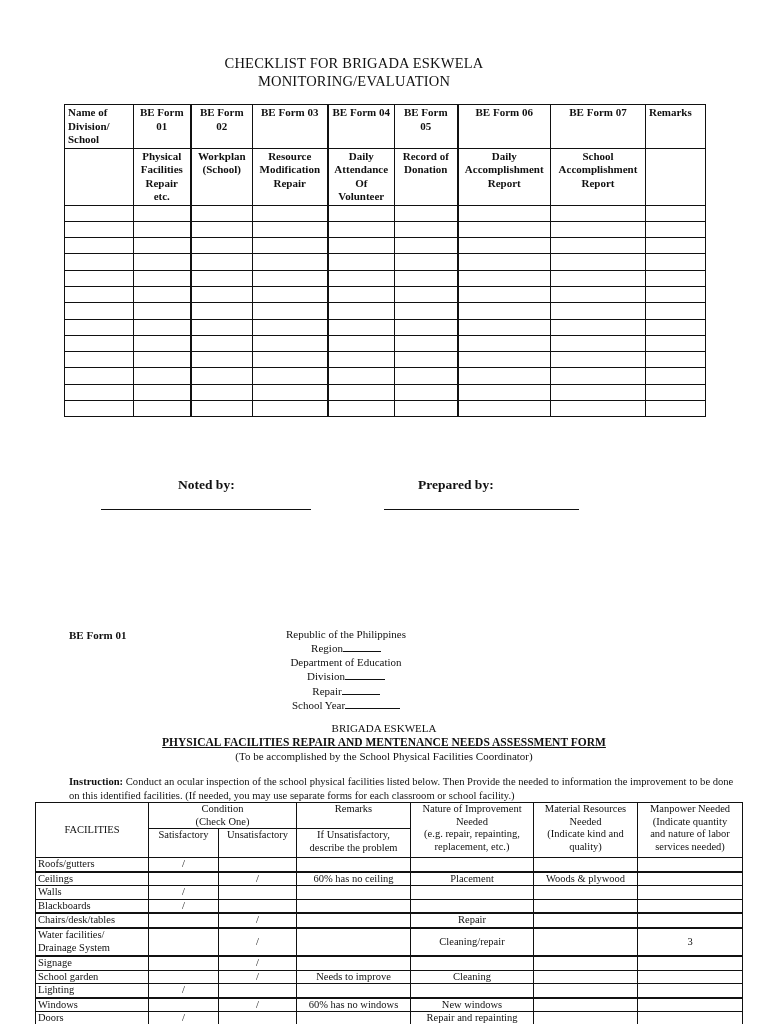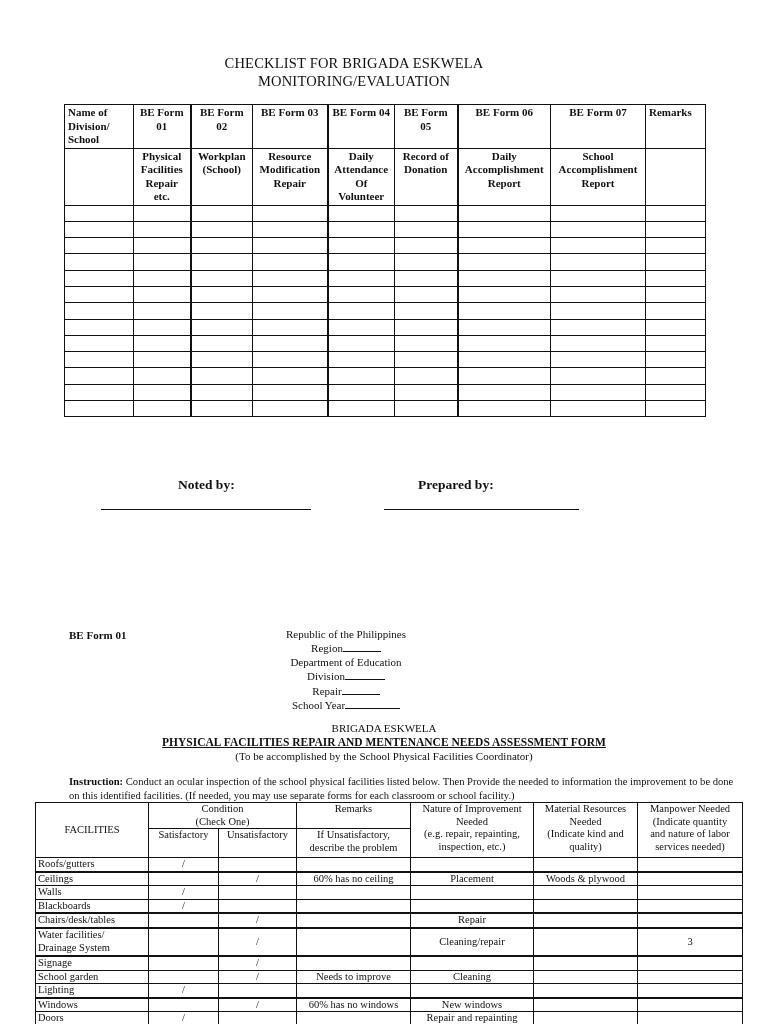--- a/index.html
+++ b/index.html
@@ -353,21 +353,21 @@
     <td rowspan="2" class="c vmid">FACILITIES</td>
     <td colspan="2" class="c">
       <div>Condition</div>
       <div>(Check One)</div>
     </td>
     <td class="c">Remarks</td>
     <td rowspan="2" class="c">
       <div>Nature of Improvement</div>
       <div>Needed</div>
       <div>(e.g. repair, repainting,</div>
-      <div>inspection, etc.)</div>
+      <div>replacement, etc.)</div>
     </td>
     <td rowspan="2" class="c">
       <div>Material Resources</div>
       <div>Needed</div>
       <div>(Indicate kind and</div>
       <div>quality)</div>
     </td>
     <td rowspan="2" class="c">
       <div>Manpower Needed</div>
       <div>(Indicate quantity</div>

